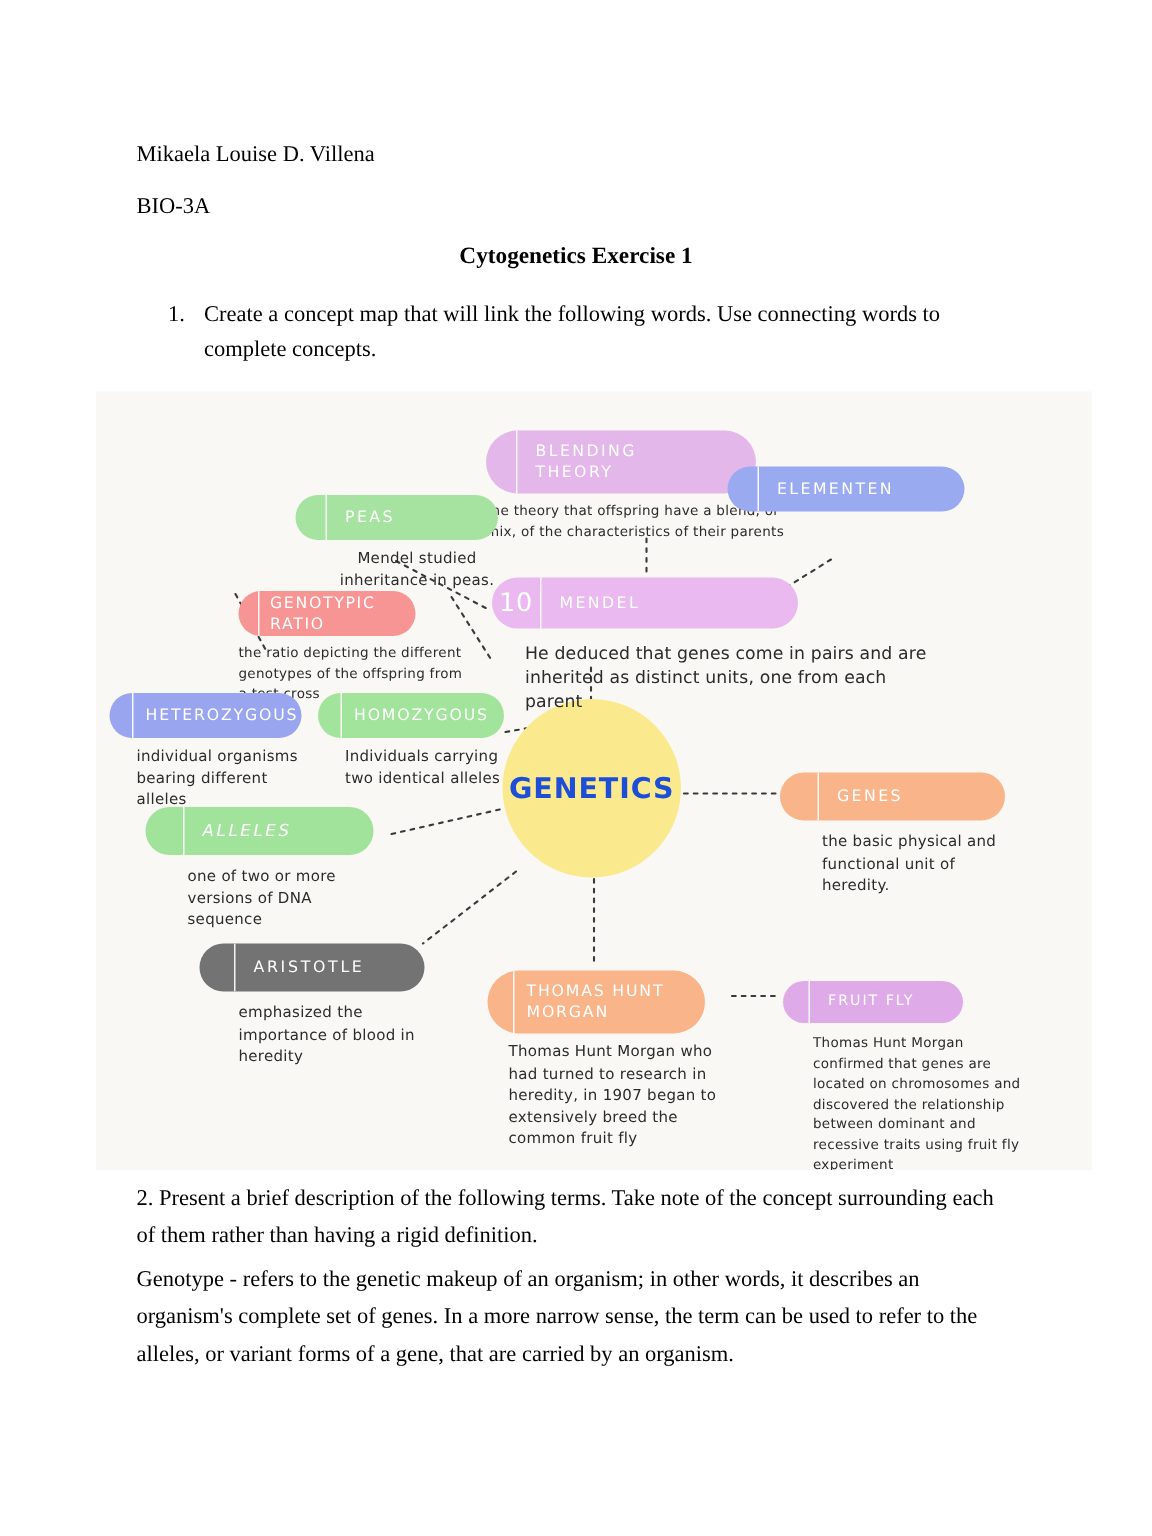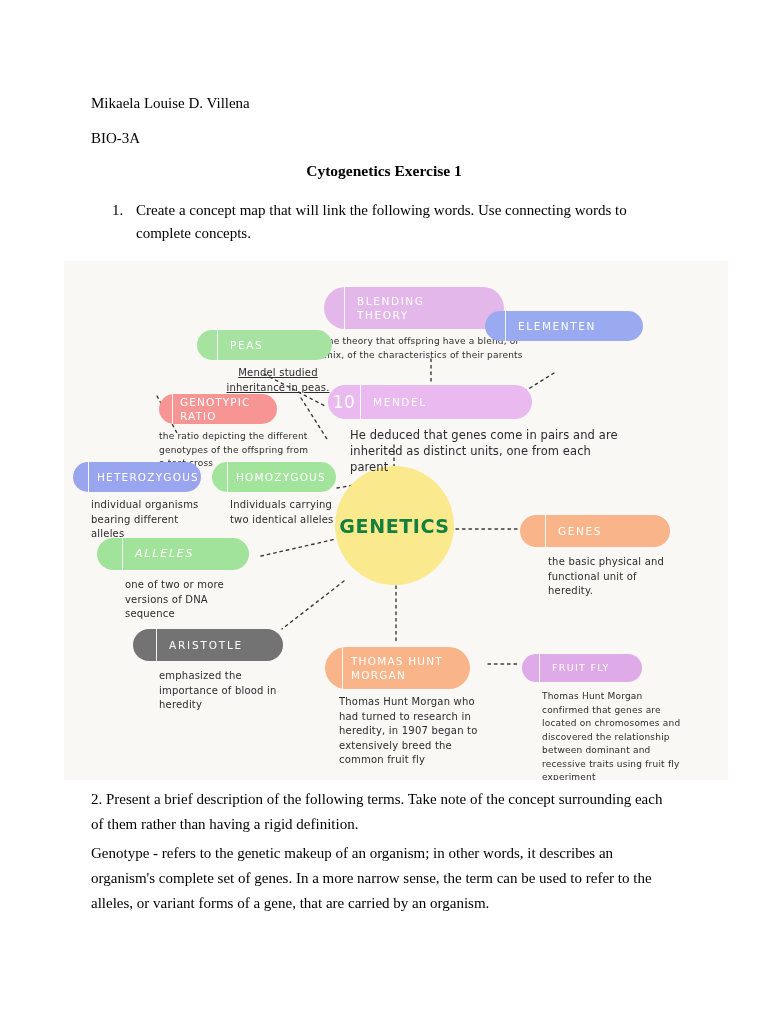--- a/index.html
+++ b/index.html
@@ -139,21 +139,21 @@
     top: 205px;
     width: 119px;
     height: 119px;
     border-radius: 50%;
     background: #fbe98e;
     display: flex;
     align-items: center;
     justify-content: center;
   }
   #center-label {
-    color: #15803d;
+    color: #1d4ed8;
     font-family: "DejaVu Sans", sans-serif;
     font-size: 19px;
     font-weight: bold;
     letter-spacing: 0.6px;
   }
 
   
   #node-blending   { left: 260px; top: 26px;  width: 215px; }
   #node-peas       { left: 133px; top: 69px;  width: 140px; text-align: center; }
   #node-elementen  { left: 421px; top: 50px;  width: 220px; }
@@ -218,21 +218,21 @@
 THEORY</span>
     </div>
     <div class="desc">the theory that offspring have a blend, or mix, of the characteristics of their parents</div>
   </div>
 
   <div class="node" id="node-peas">
     <div class="pill" style="background:#a6e3a0;width:135px;">
       <span class="pill-spacer"></span>
       <span class="pill-label">PEAS</span>
     </div>
-    <div class="desc mid" style="margin-left:22px;text-decoration:underline;">Mendel studied inheritance in peas.</div>
+    <div class="desc mid" style="margin-left:22px;">Mendel studied inheritance in peas.</div>
   </div>
 
   <div class="node" id="node-elementen">
     <div class="pill" style="background:#9aaaf0;width:158px;">
       <span class="pill-spacer"></span>
       <span class="pill-label">ELEMENTEN</span>
     </div>
   </div>
 
   <div class="node" id="node-genotypic">

